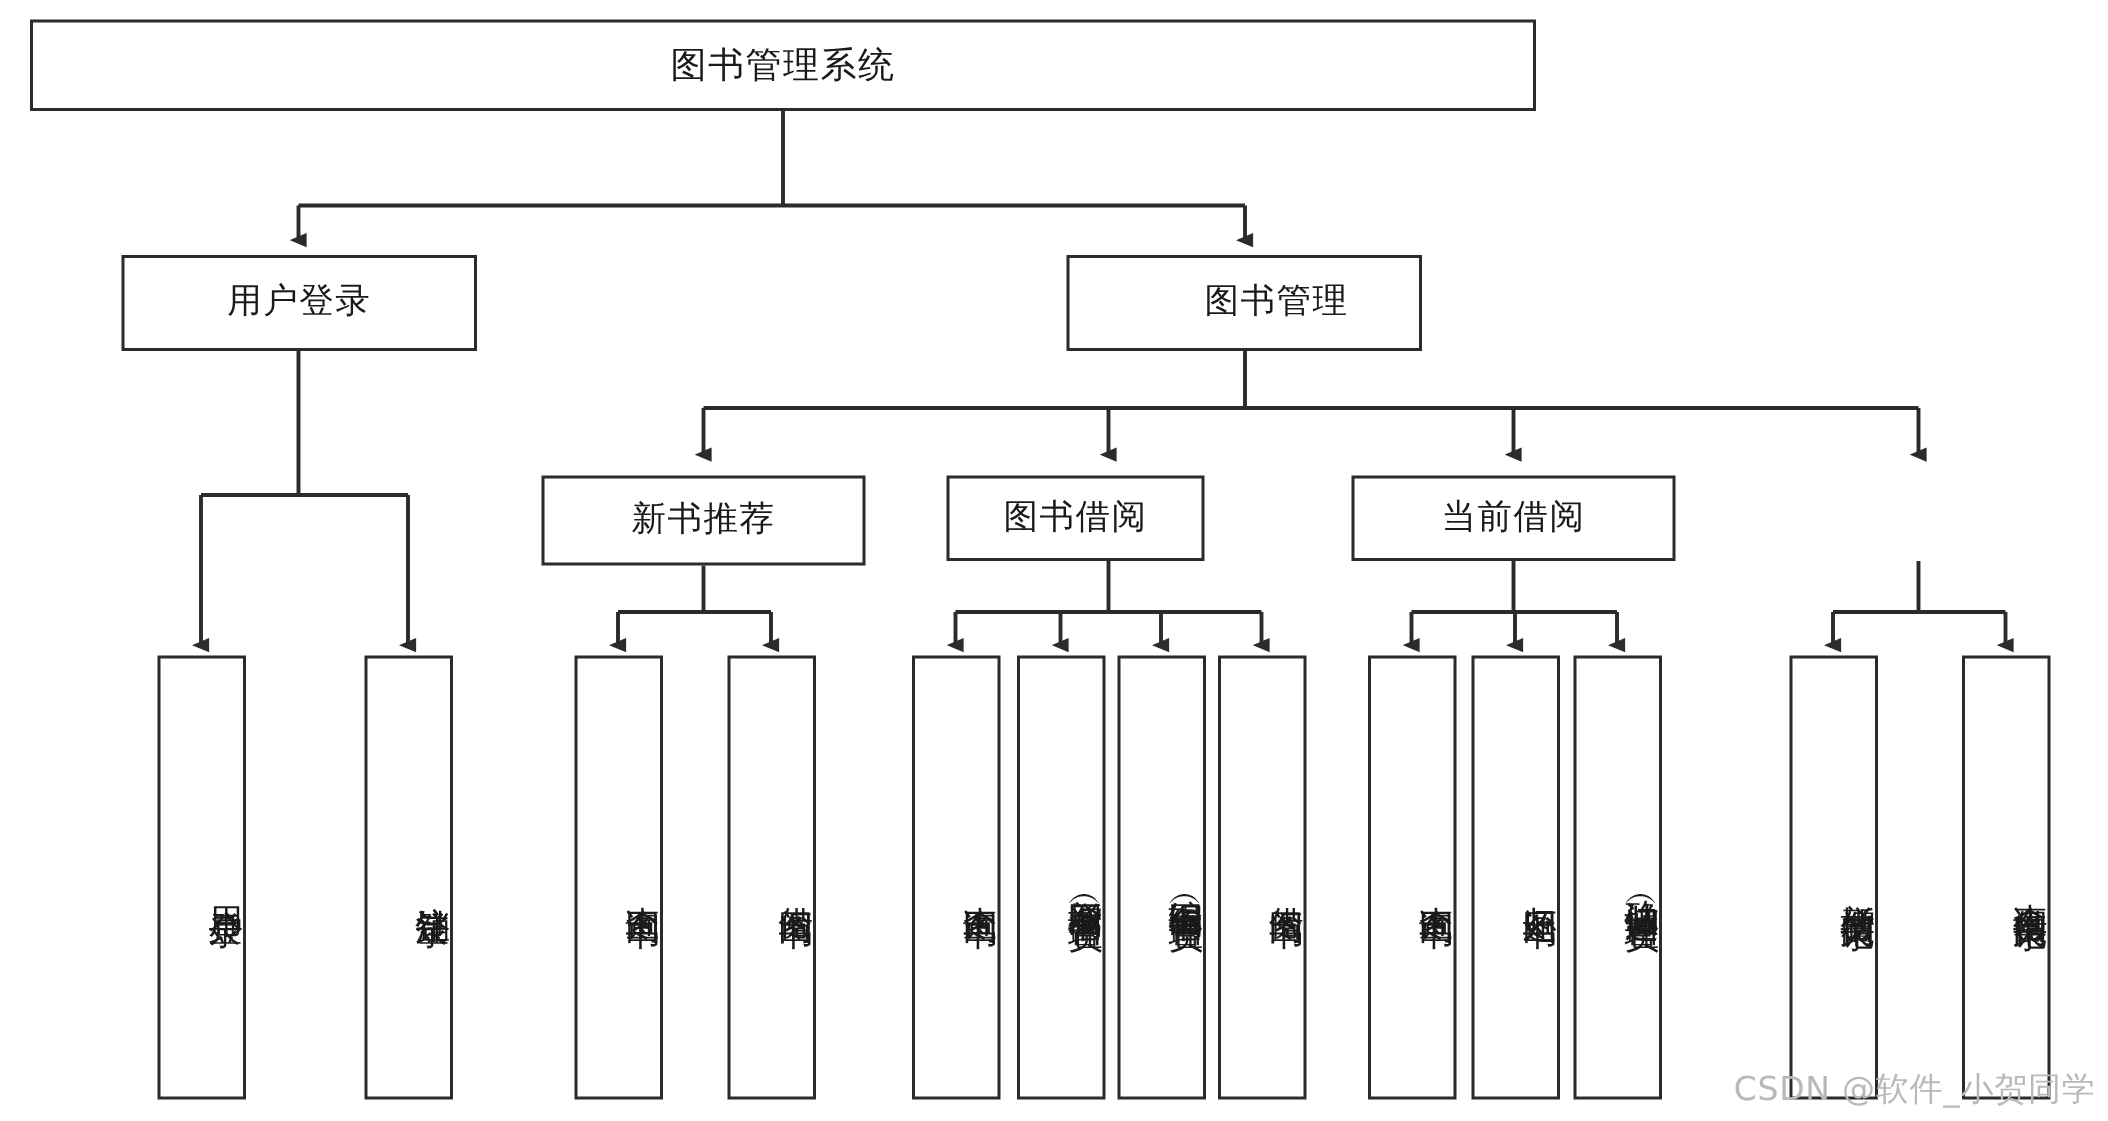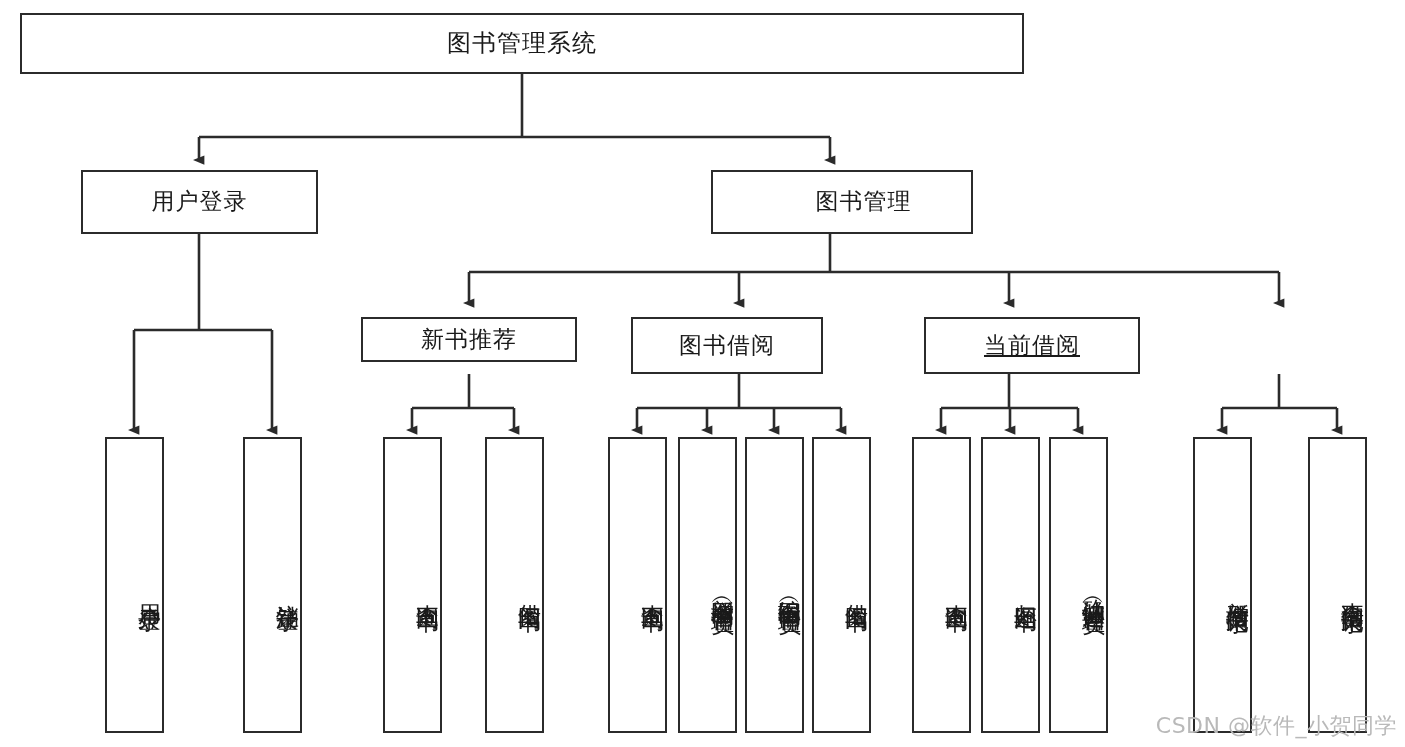--- a/index.html
+++ b/index.html
@@ -126,31 +126,31 @@
     </g>
   </svg>
 
   <div class="node horiz root" style="left:20px; top:13px; width:1004px; height:61px;">
     <span>图书管理系统</span>
   </div>
 
   <div class="node horiz" style="left:81px; top:170px; width:237px; height:64px;">
     <span>用户登录</span>
   </div>
-  <div class="node horiz" style="left:711px; top:170px; width:262px; height:64px;padding-left:43px;">
+  <div class="node horiz" style="left:711px; top:170px; width:237px; height:64px;padding-left:43px;">
     <span>图书管理</span>
   </div>
 
-  <div class="node horiz" style="left:361px; top:317px; width:216px; height:45px;">
+  <div class="node horiz" style="left:361px; top:317px; width:216px; height:60px;">
     <span>新书推荐</span>
   </div>
-  <div class="node horiz" style="left:631px; top:317px; width:192px; height:57px;">
+  <div class="node horiz" style="left:631px; top:317px; width:172px; height:57px;">
     <span>图书借阅</span>
   </div>
-  <div class="node horiz" style="left:924px; top:317px; width:216px; height:57px;text-decoration:underline;">
+  <div class="node horiz" style="left:901px; top:317px; width:216px; height:57px;">
     <span>当前借阅</span>
   </div>
 
   <div class="node vert" style="left:105px; top:437px; width:59px; height:296px;">
     <span class="vtext">用户登录</span>
   </div>
   <div class="node vert" style="left:243px; top:437px; width:59px; height:296px;">
     <span class="vtext">注销登录</span>
   </div>
 

